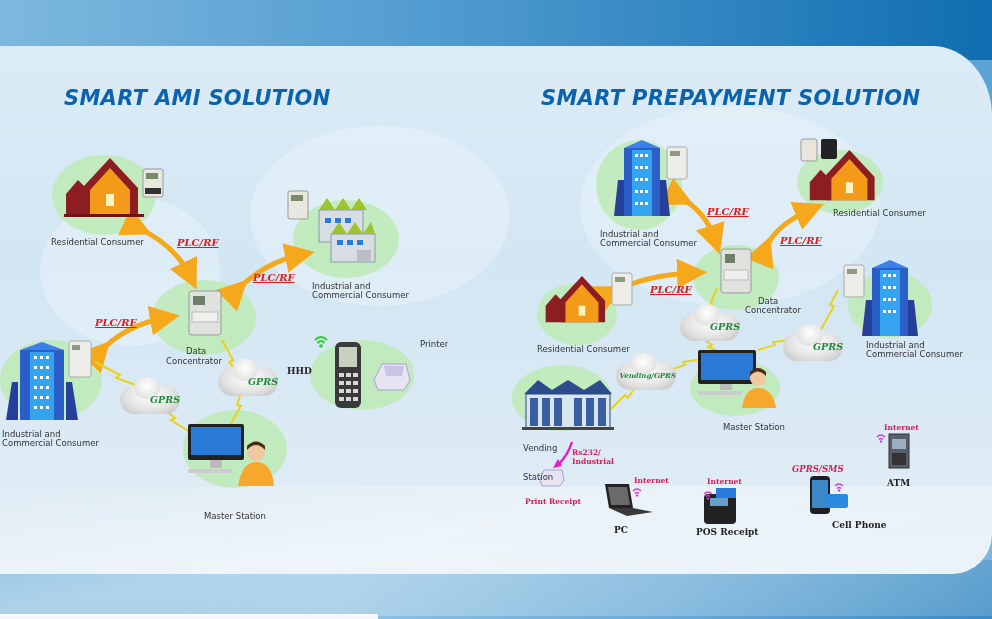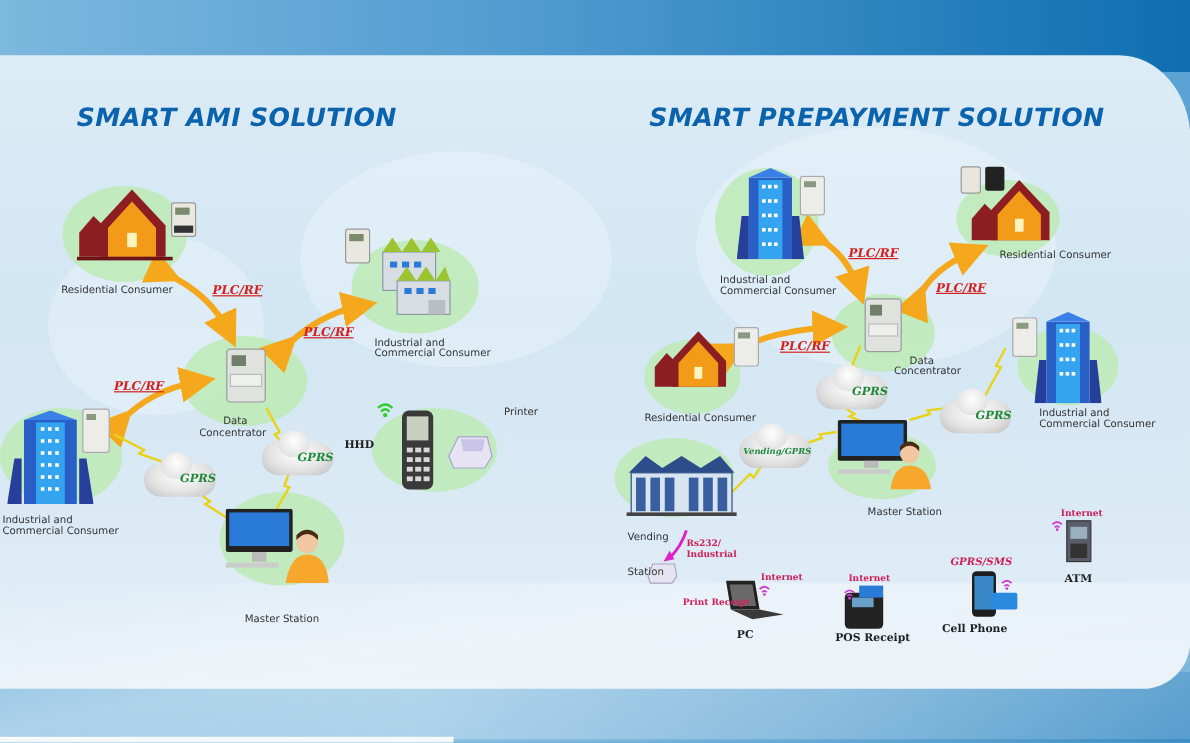--- a/index.html
+++ b/index.html
@@ -401,21 +401,21 @@
 <div class="lbl" style="left:758px;top:296px;width:40px;">Data</div>
 <div class="lbl" style="left:745px;top:305px;width:66px;">Concentrator</div>
 <div class="lbl" style="left:537px;top:344px;">Residential  Consumer</div>
 <div class="lbl" style="left:866px;top:340px;width:86px;">Industrial and</div>
 <div class="lbl" style="left:866px;top:349px;width:86px;">Commercial Consumer</div>
 <div class="lbl" style="left:723px;top:422px;">Master Station</div>
 <div class="lbl" style="left:523px;top:443px;text-align:left;">Vending</div>
 <div class="lbl" style="left:523px;top:472px;text-align:left;">Station</div>
 <div class="link-pink" style="left:572px;top:448px;">Rs232/</div>
 <div class="link-pink" style="left:572px;top:457px;">Industrial</div>
-<div class="link-pink" style="left:525px;top:497px;margin-left:44px;">Print Receipt</div>
+<div class="link-pink" style="left:525px;top:497px;">Print Receipt</div>
 <div class="link-pink" style="left:634px;top:476px;">Internet</div>
 <div class="link-pink" style="left:707px;top:477px;">Internet</div>
 <div class="link-pink" style="left:792px;top:465px;font-style:italic;font-size:8.5px;">GPRS/SMS</div>
 <div class="link-pink" style="left:884px;top:423px;">Internet</div>
 <div class="dev-lbl" style="left:614px;top:525px;">PC</div>
 <div class="dev-lbl" style="left:696px;top:527px;">POS Receipt</div>
-<div class="dev-lbl" style="left:785px;top:520px;">Cell Phone</div>
+<div class="dev-lbl" style="left:832px;top:520px;">Cell Phone</div>
 <div class="dev-lbl" style="left:887px;top:478px;">ATM</div>
 
 </body></html>

